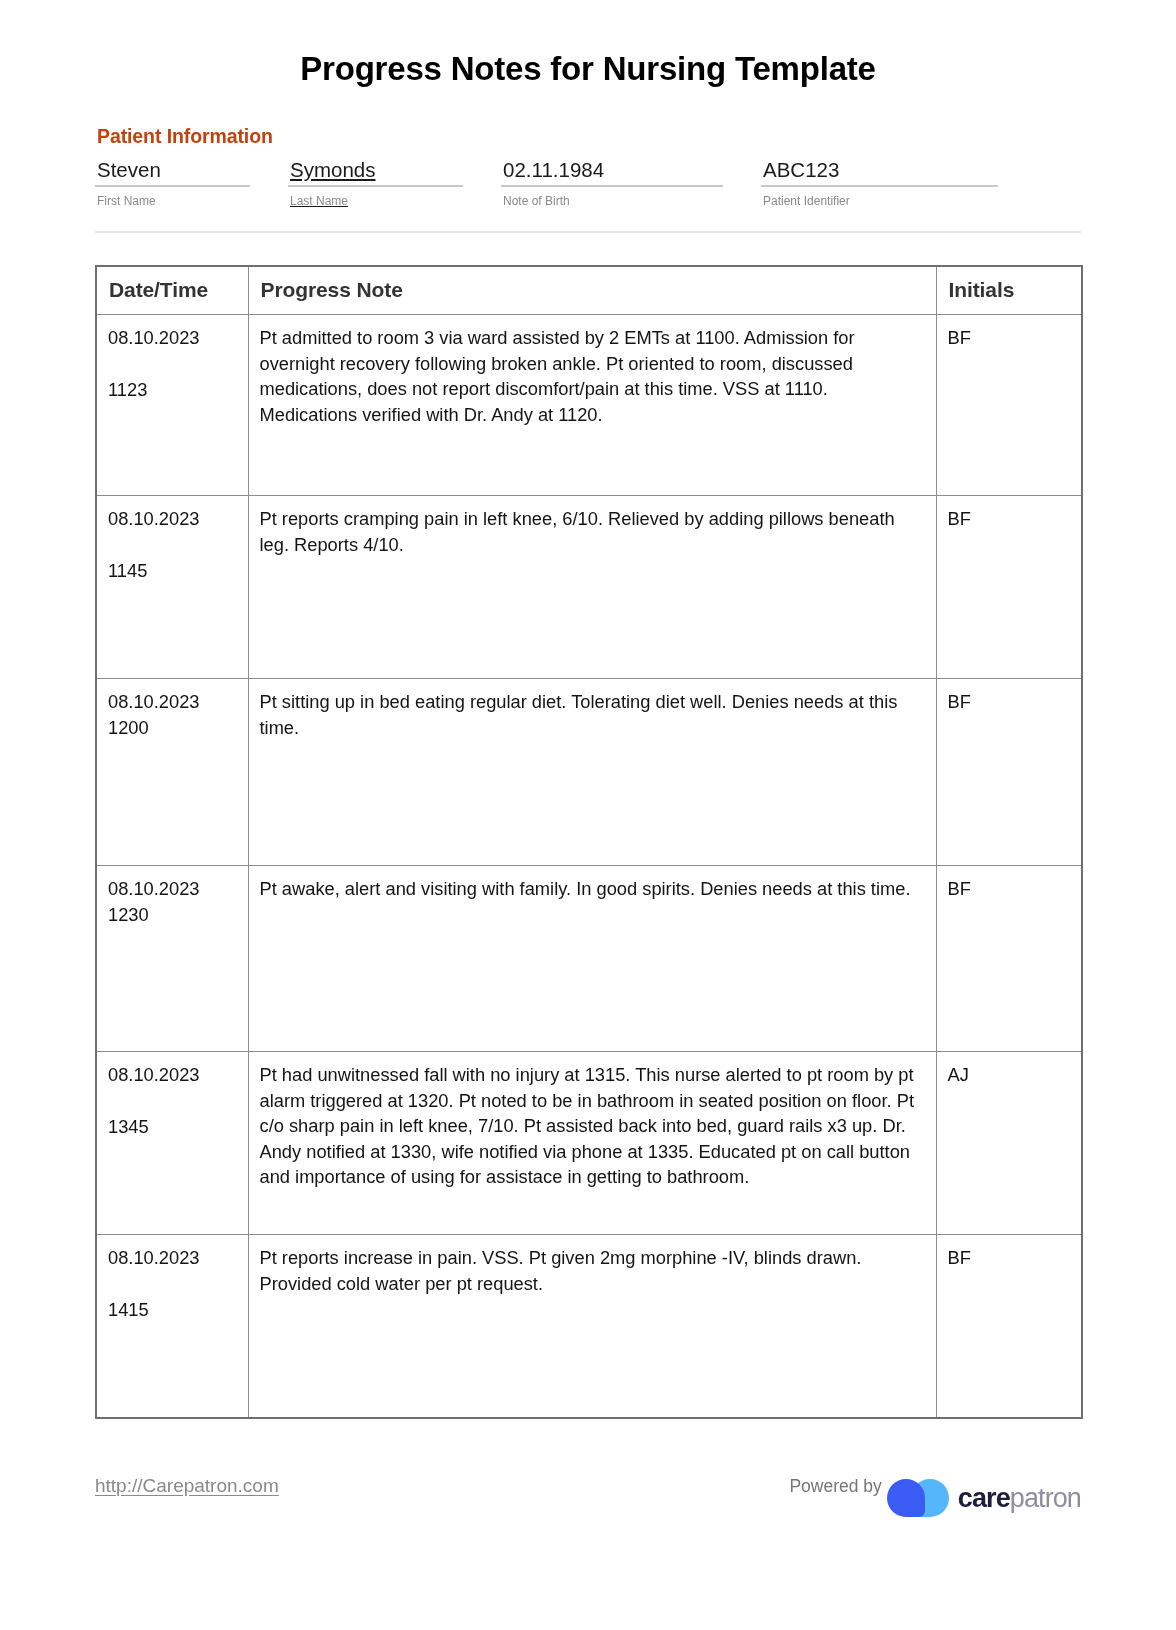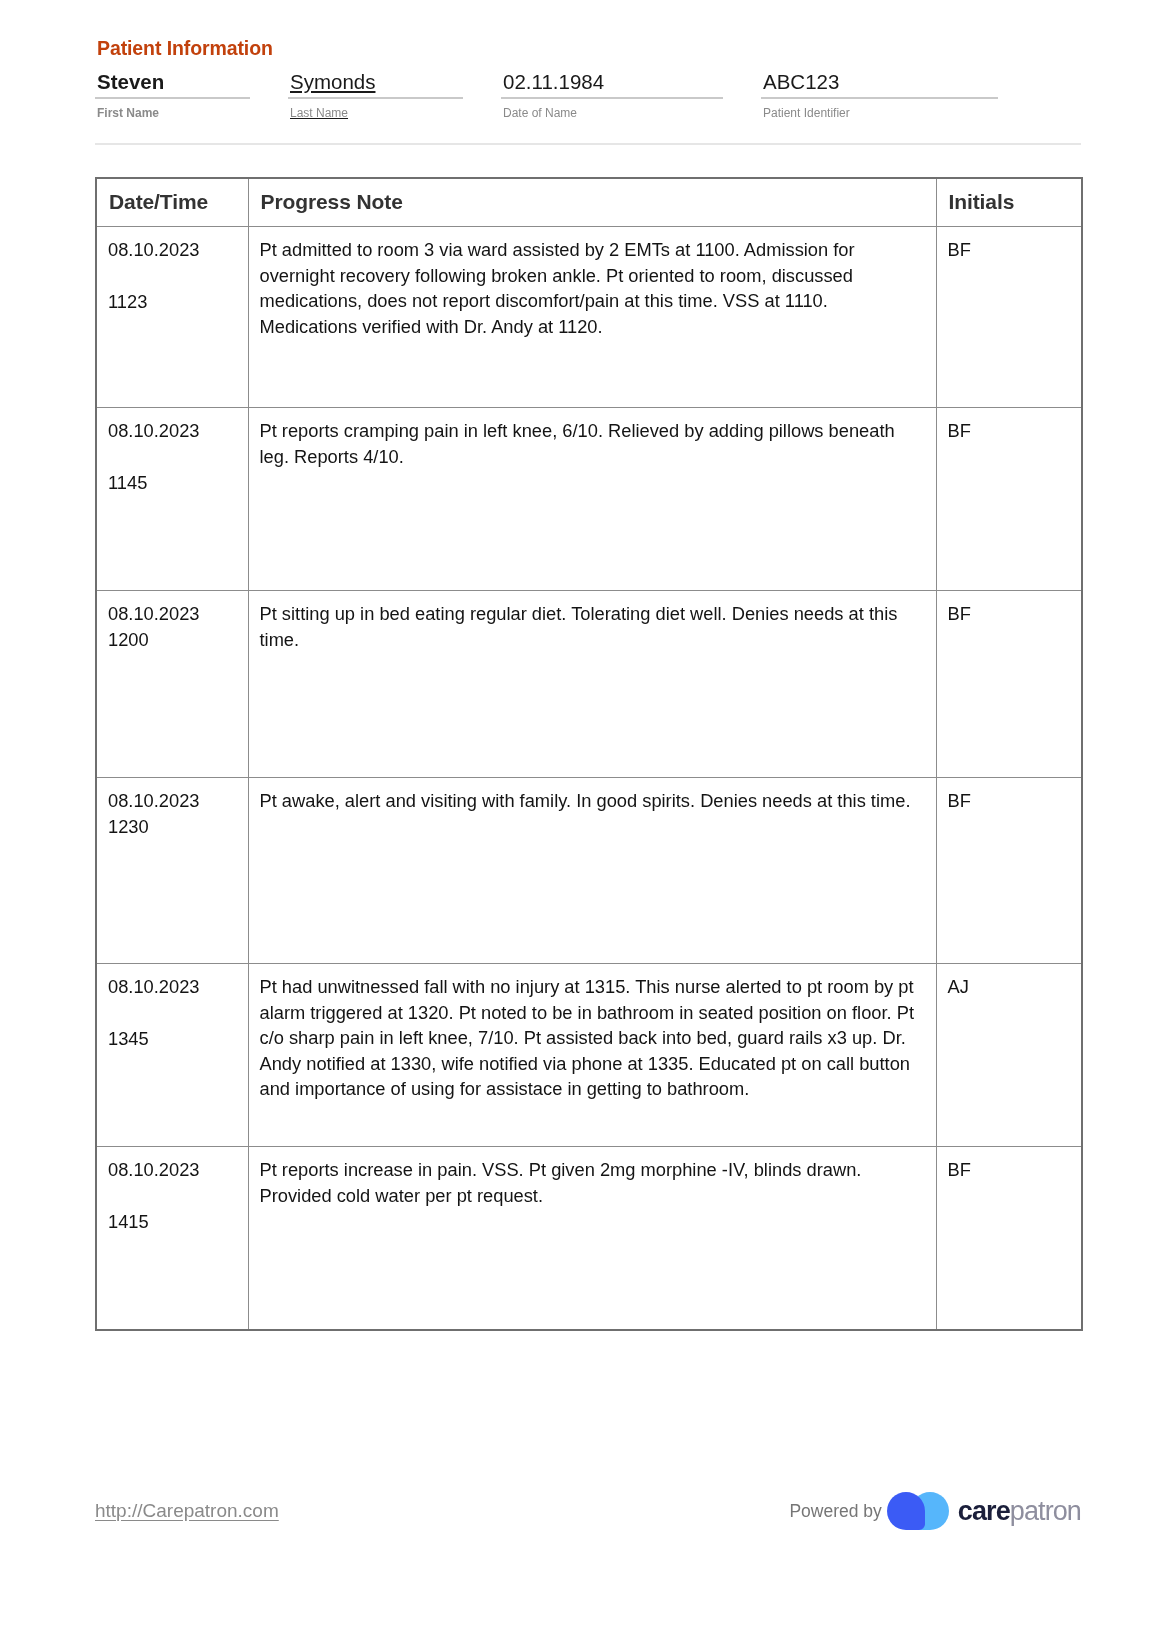--- a/index.html
+++ b/index.html
@@ -47,21 +47,21 @@
   }
   .fields-row {
     display: flex;
     align-items: flex-end;
     gap: 0;
   }
   .field {
     box-sizing: border-box;
     padding-right: 38px;
   }
-  .field.first-name { width: 193px; font-weight: bold; }
+  .field.first-name { width: 193px; }
   .field.last-name  { width: 213px; text-decoration: underline; }
   .field.dob        { width: 260px; }
   .field.pid        { width: 275px; }
 
   .field-value {
     font-size: 20.5px;
     color: #1a1a1a;
     line-height: 25px;
     white-space: nowrap;
     padding-left: 2px;
@@ -159,20 +159,21 @@
     gap: 5px;
   }
   .powered-by {
     font-size: 17.5px;
     color: #767676;
   }
   .logo {
     display: flex;
     align-items: center;
     gap: 9px;
+    margin-top: 24px;
   }
   .logo-mark {
     position: relative;
     width: 62px;
     height: 38px;
   }
   .logo-mark .blob {
     position: absolute;
     top: 0;
     width: 38px;
@@ -198,20 +199,21 @@
   .logo-word .w-patron {
     font-weight: normal;
     color: #8e8e9e;
   }
 </style>
 </head>
 <body>
 
 <div class="page">
 
+  <h1 class="doc-title">Progress Notes for Nursing Template</h1>
 
   <div class="patient-section">
     <div class="section-heading">Patient Information</div>
 
     <div class="fields-row">
 
       <div class="field first-name">
         <div class="field-value">Steven</div>
         <div class="field-rule"></div>
         <div class="field-label">First Name</div>
@@ -219,21 +221,21 @@
 
       <div class="field last-name">
         <div class="field-value">Symonds</div>
         <div class="field-rule"></div>
         <div class="field-label">Last Name</div>
       </div>
 
       <div class="field dob">
         <div class="field-value">02.11.1984</div>
         <div class="field-rule"></div>
-        <div class="field-label">Date of Name</div>
+        <div class="field-label">Note of Birth</div>
       </div>
 
       <div class="field pid">
         <div class="field-value">ABC123</div>
         <div class="field-rule"></div>
         <div class="field-label">Patient Identifier</div>
       </div>
 
     </div>
 

